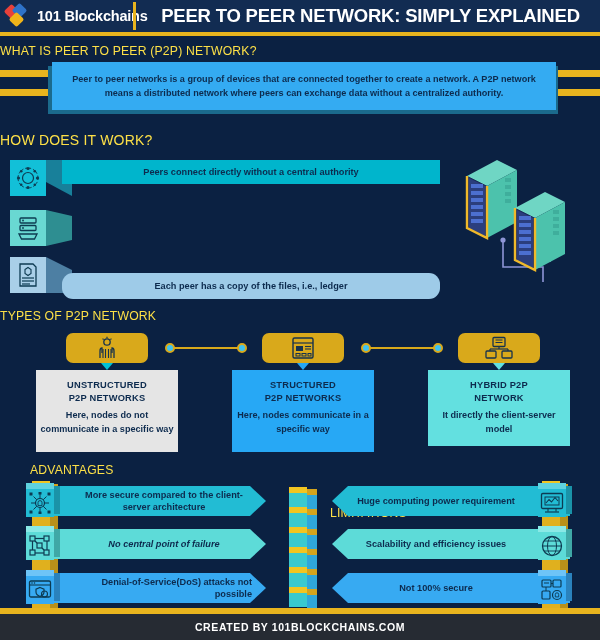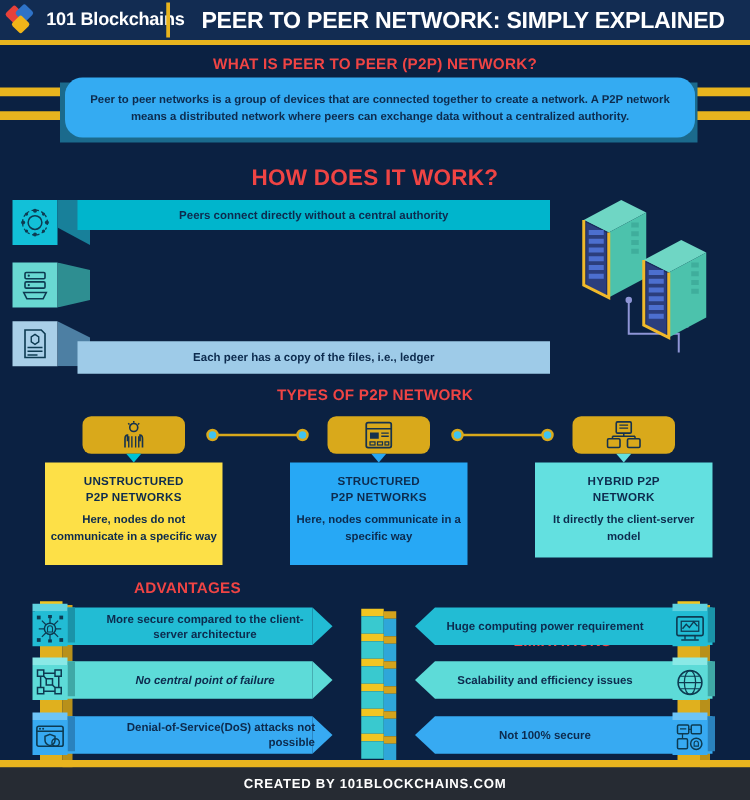--- a/index.html
+++ b/index.html
@@ -19,29 +19,29 @@
   .dia.red{background:#e8413a;left:0px;top:1px;}
   .dia.blue{background:#2f73c8;left:8px;top:0px;}
   .dia.yel{background:#f0b419;left:5px;top:9px;}
   .logo-text{color:#ffffff;font-size:14.5px;font-weight:bold;letter-spacing:-0.2px;white-space:nowrap;}
   .hdr-sep{position:absolute;left:133px;top:2px;width:3px;height:28px;background:#e8b41e;}
   .hdr-title{position:absolute;left:143px;top:0px;width:455px;height:32px;display:flex;align-items:center;justify-content:center;
     color:#ffffff;font-size:18.5px;font-weight:bold;letter-spacing:-0.2px;white-space:nowrap;}
   .hdr-underline{position:absolute;left:0;top:32px;width:600px;height:4px;background:#e8b41e;}
 
   
-  .sec-title{position:absolute;color:#ef4444;font-weight:bold;text-align:center;letter-spacing:0.2px;white-space:nowrap;}
+  .sec-title{position:absolute;color:#fde047;font-weight:normal;text-align:left;letter-spacing:0.2px;white-space:nowrap;}
 
   
   .intro-bars-l{position:absolute;left:0;top:70px;width:60px;}
   .intro-bars-r{position:absolute;right:0;top:70px;width:60px;}
   .ybar{height:7px;background:#e8b41e;margin-bottom:12px;width:100%;}
   .intro-shadow{position:absolute;left:48px;top:66px;width:510px;height:48px;background:#1b6a8c;}
   .intro-box{position:absolute;left:52px;top:62px;width:504px;height:48px;background:#34abf2;
-    display:flex;align-items:center;justify-content:center;padding:0 14px;box-sizing:border-box;border-radius:14px;}
+    display:flex;align-items:center;justify-content:center;padding:0 14px;box-sizing:border-box;}
   .intro-text{color:#0d2b4e;font-size:9.1px;font-weight:bold;line-height:14px;text-align:center;}
 
   
   .hw-row{position:absolute;left:10px;}
   .hw-icon{position:absolute;left:0;top:0;width:36px;height:36px;display:flex;align-items:center;justify-content:center;}
   .hw-wedge{position:absolute;left:36px;top:0;width:26px;height:36px;}
   .hw-bar{position:absolute;left:52px;display:flex;align-items:center;justify-content:center;}
   .hw-bar span{color:#0d2b4e;font-size:9.2px;font-weight:bold;text-align:center;}
 
   
@@ -115,21 +115,21 @@
   </div>
   <div class="intro-bars-r">
     <div class="ybar"></div>
       <div class="ybar"></div>
   </div>
   <div class="intro-shadow"></div>
   <div class="intro-box">
     <div class="intro-text">Peer to peer networks is a group of devices that are connected together to create a network. A P2P network means a distributed network where peers can exchange data without a centralized authority.</div>
   </div>
 
-  <div class="sec-title" style="left:0;top:132px;width:600px;font-size:18px;">HOW DOES IT WORK?</div>
+  <div class="sec-title" style="left:0;top:132px;width:600px;font-size:14px;">HOW DOES IT WORK?</div>
 
   <div class="hw-row" style="top:160px;width:430px;height:40px;">
     <div class="hw-icon" style="background:#12c0d8;">
       <svg width="26" height="26" viewBox="0 0 26 26">
         <circle cx="13" cy="13" r="10" fill="none" stroke="#0d3b52" stroke-width="1" stroke-dasharray="2 2"></circle>
         <circle cx="13" cy="13" r="5.5" fill="none" stroke="#0d3b52" stroke-width="1.2"></circle>
         <circle cx="13" cy="3.5" r="1.6" fill="#0d3b52"></circle>
           <circle cx="13" cy="22.5" r="1.6" fill="#0d3b52"></circle>
         <circle cx="3.5" cy="13" r="1.6" fill="#0d3b52"></circle>
           <circle cx="22.5" cy="13" r="1.6" fill="#0d3b52"></circle>
@@ -168,21 +168,21 @@
         <path d="M4 3 h13 l3 3 v19 h-16 Z" fill="none" stroke="#0d3b52" stroke-width="1.3"></path>
         <path d="M9 8.5 l3-2 3 2 v4 l-3 2 -3-2 Z" fill="none" stroke="#0d3b52" stroke-width="1.1"></path>
         <line x1="6" y1="17" x2="18" y2="17" stroke="#0d3b52" stroke-width="1.2"></line>
         <line x1="6" y1="20" x2="18" y2="20" stroke="#0d3b52" stroke-width="1.2"></line>
         <line x1="6" y1="23" x2="14" y2="23" stroke="#0d3b52" stroke-width="1.2"></line>
       </svg>
     </div>
     <svg class="hw-wedge" viewBox="0 0 26 44" preserveAspectRatio="none">
       <polygon points="0,0 26,16 26,44 0,44" fill="#4d7fa3"></polygon>
     </svg>
-    <div class="hw-bar" style="top:16px;width:378px;height:26px;background:#9ecbe8;">
+    <div class="hw-bar" style="top:16px;width:378px;height:26px;background:#9ecbe8;border-radius:11px;">
       <span>Each peer has a copy of the files, i.e., ledger</span>
     </div>
   </div>
 
   <div class="servers">
     <svg width="130" height="140" viewBox="0 0 130 140">
 
       <path d="M48 90 v25 h40 v15" fill="none" stroke="#8e95d6" stroke-width="1.6"></path>
       <circle cx="48" cy="88" r="2.6" fill="#8e95d6"></circle>
       <path d="M95 88 v22" fill="none" stroke="#8e95d6" stroke-width="1.6"></path>
@@ -278,21 +278,21 @@
     <div class="line" style="width:70px;"></div>
     <div class="dot" style="left:0;"></div>
       <div class="dot" style="left:72px;"></div>
   </div>
   <div class="conn" style="left:361px;top:343px;width:82px;">
     <div class="line" style="width:70px;"></div>
     <div class="dot" style="left:0;"></div>
       <div class="dot" style="left:72px;"></div>
   </div>
 
-  <div class="type-card" style="left:36px;top:370px;width:142px;height:82px;background:#fde047;">
+  <div class="type-card" style="left:36px;top:370px;width:142px;height:82px;background:#e5e5e5;">
     <div class="t-title">
       <div>UNSTRUCTURED</div>
       <div>P2P NETWORKS</div>
     </div>
     <div class="t-desc">Here, nodes do not communicate in a specific way</div>
   </div>
 
   <div class="type-card" style="left:232px;top:370px;width:142px;height:82px;background:#27a8f5;">
     <div class="t-title">
       <div>STRUCTURED</div>

